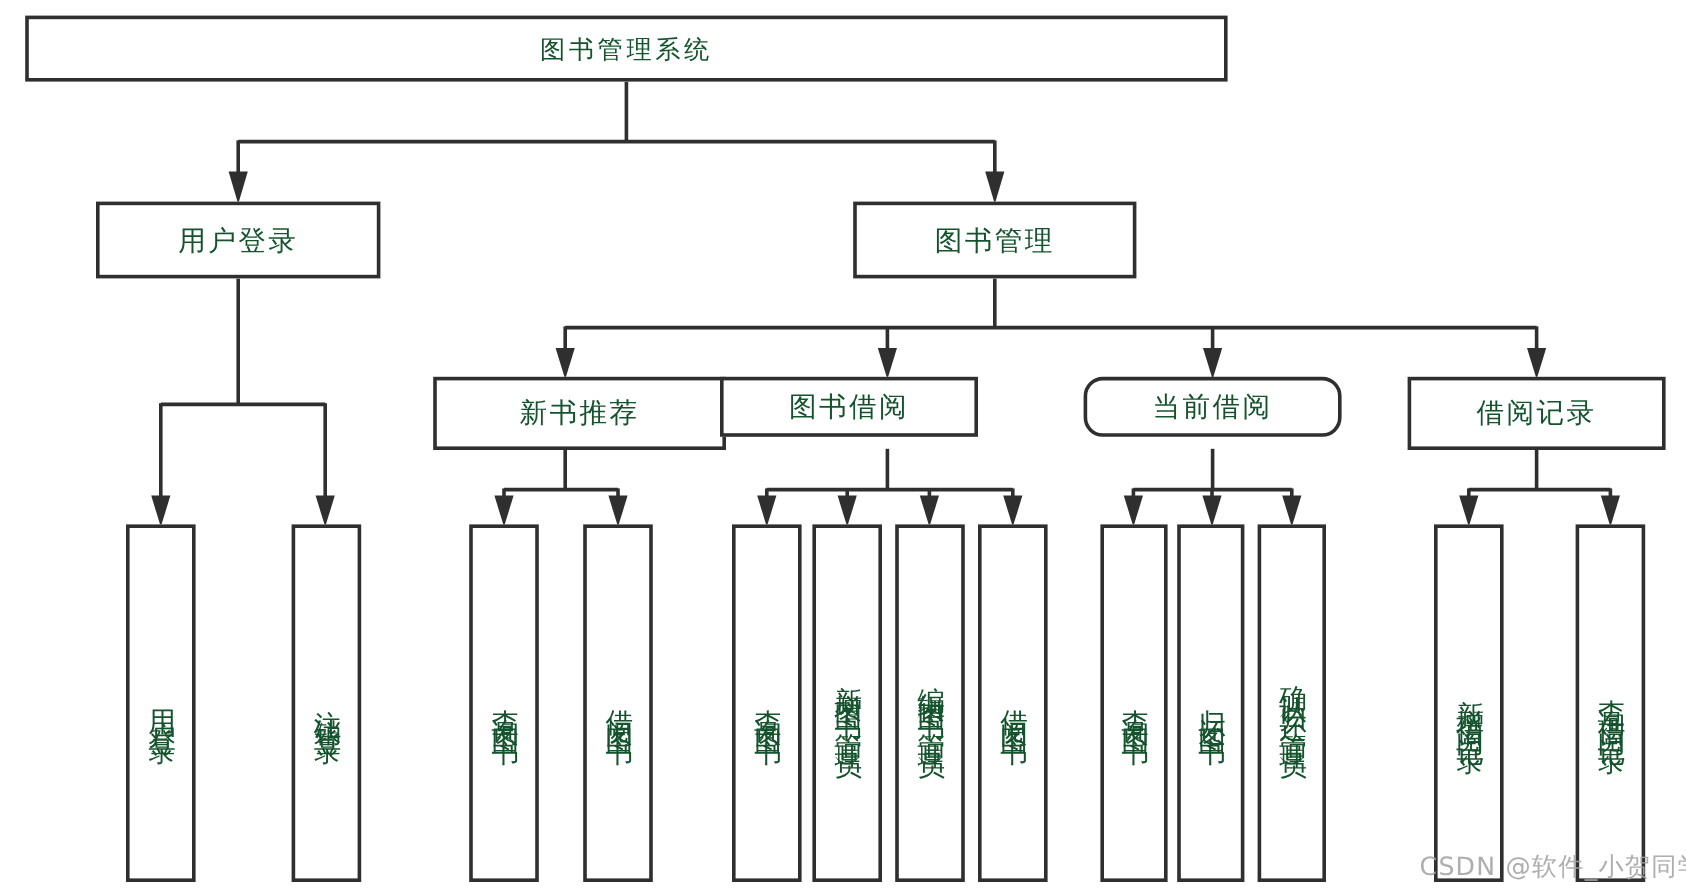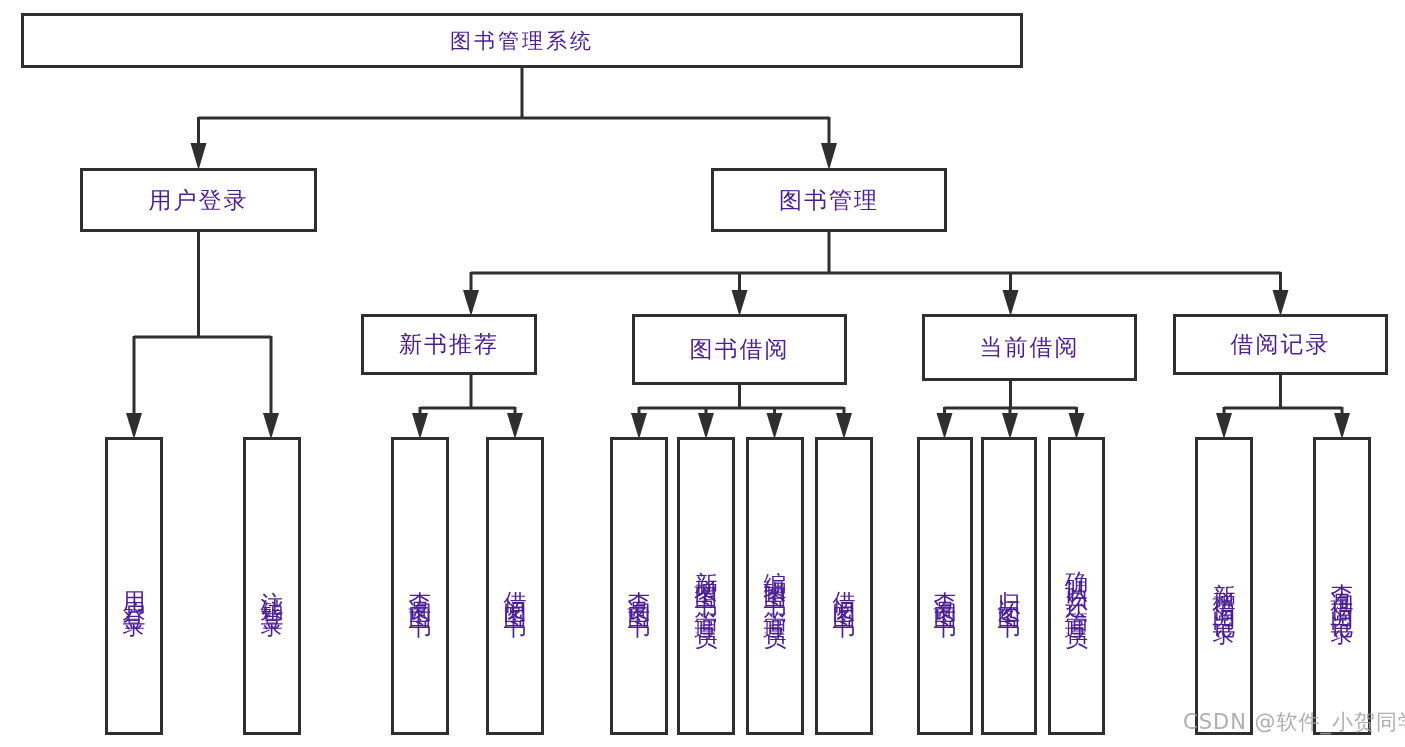--- a/index.html
+++ b/index.html
@@ -13,21 +13,21 @@
   }
   #wires { position: absolute; left: 0; top: 0; z-index: 1; }
   .node {
     position: absolute;
     box-sizing: border-box;
     border: 3px solid #2f2f2f;
     background: #ffffff;
     display: flex;
     align-items: center;
     justify-content: center;
-    color: #4c1d95;
+    color: #14532d;
     z-index: 2;
   }
   .node.h { font-size: 23px; letter-spacing: 2px; white-space: nowrap; }
   .node.root { font-size: 21px; letter-spacing: 3px; }
   .node.v {
     writing-mode: vertical-rl;
     text-orientation: mixed;
     font-size: 23px;
     letter-spacing: 8px;
     line-height: 1;
@@ -116,23 +116,23 @@
       <polygon points="1216,413 1232,413 1224,439"></polygon>
       <polygon points="1334,413 1350,413 1342,439"></polygon>
     </g>
   </svg>
 
   <div class="node h root" style="left:21px; top:13px; width:1002px; height:55px;">图书管理系统</div>
 
   <div class="node h" style="left:80px; top:168px; width:237px; height:64px;">用户登录</div>
   <div class="node h" style="left:711px; top:168px; width:236px; height:64px;font-family:Liberation Mono, monospace;">图书管理</div>
 
-  <div class="node h" style="left:361px; top:314px; width:176px; height:61px;">新书推荐</div>
-  <div class="node h" style="left:632px; top:314px; width:215px; height:71px;">图书借阅</div>
-  <div class="node h" style="left:922px; top:314px; width:215px; height:67px;">当前借阅</div>
+  <div class="node h" style="left:361px; top:314px; width:244px; height:61px;">新书推荐</div>
+  <div class="node h" style="left:600px; top:314px; width:215px; height:50px;">图书借阅</div>
+  <div class="node h" style="left:903px; top:314px; width:215px; height:50px;border-radius:16px;">当前借阅</div>
   <div class="node h" style="left:1173px; top:314px; width:215px; height:61px;">借阅记录</div>
 
   <div class="node v" style="left:105px; top:437px; width:58px; height:298px;">用户登录</div>
   <div class="node v" style="left:243px; top:437px; width:58px; height:298px;">注销登录</div>
 
   <div class="node v" style="left:391px; top:437px; width:58px; height:298px;">查询图书</div>
   <div class="node v" style="left:486px; top:437px; width:58px; height:298px;">借阅图书</div>
 
   <div class="node v" style="left:610px; top:437px; width:58px; height:298px;">查询图书</div>
   <div class="node v" style="left:677px; top:437px; width:58px; height:298px;">新增图书（管理员）</div>

